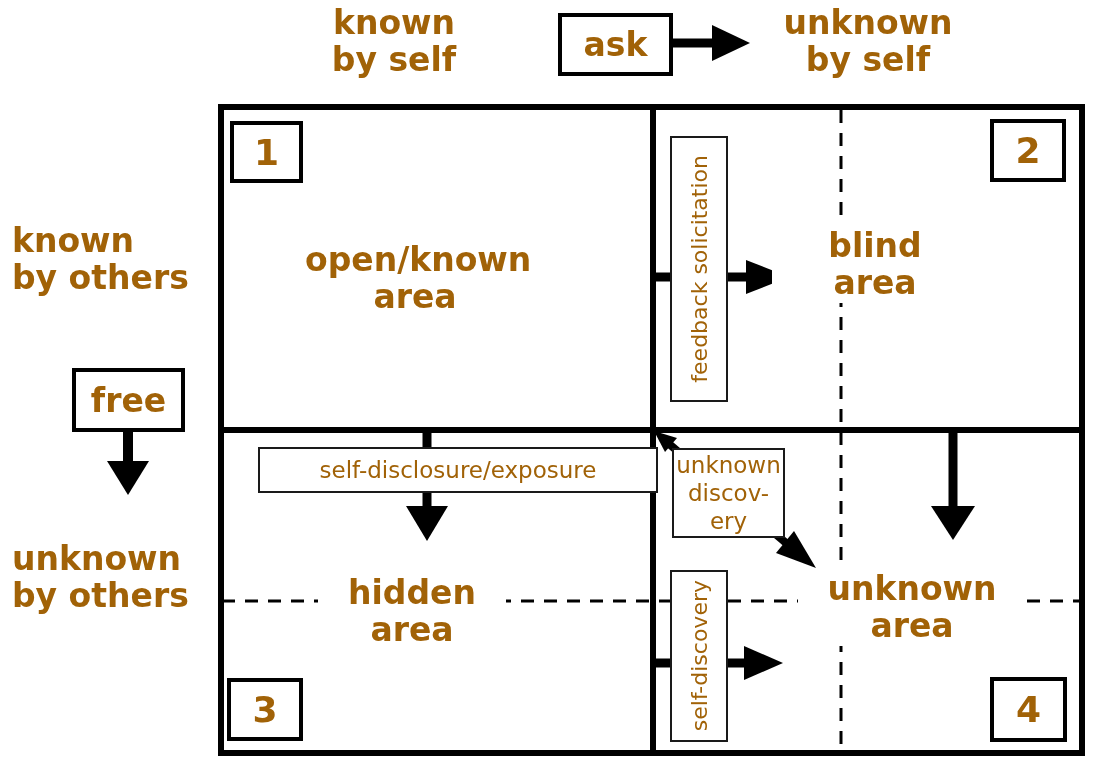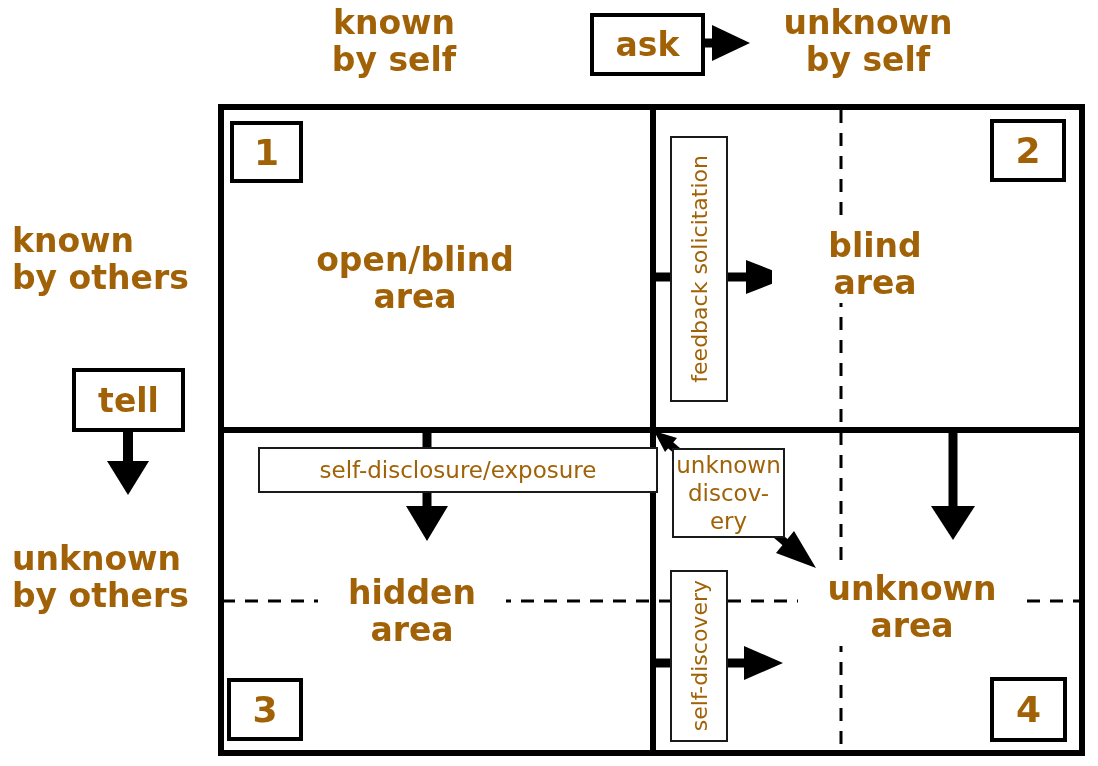--- a/index.html
+++ b/index.html
@@ -129,36 +129,36 @@
       <line x1="653" y1="104" x2="653" y2="756" stroke-width="6"></line>
       <line x1="218" y1="430" x2="1085" y2="430" stroke-width="6"></line>
     </g>
   </svg>
 
   <div class="hdr" style="left:294px; top:4px; width:200px;">
     <div>known</div>
     <div>by self</div>
   </div>
 
-  <div class="actionbox" style="left:590px; top:13px; width:115px; height:63px;justify-content:center;">
+  <div class="actionbox" style="left:558px; top:13px; width:115px; height:63px;justify-content:center;">
     <span>ask</span>
   </div>
 
   <div class="hdr" style="left:768px; top:4px; width:200px;">
     <div>unknown</div>
     <div>by self</div>
   </div>
 
   <div class="hdr hdr-left" style="left:12px; top:222px;">
     <div>known</div>
     <div>by others</div>
   </div>
 
   <div class="actionbox" style="left:72px; top:368px; width:113px; height:64px;">
-    <span>tell</span>
+    <span>free</span>
   </div>
 
   <div class="hdr hdr-left" style="left:12px; top:540px;">
     <div>unknown</div>
     <div>by others</div>
   </div>
 
   <div class="numbox" style="left:230px; top:121px; width:73px; height:62px;">
     <span>1</span>
   </div>
@@ -166,21 +166,21 @@
     <span>2</span>
   </div>
   <div class="numbox" style="left:227px; top:678px; width:76px; height:63px;">
     <span>3</span>
   </div>
   <div class="numbox" style="left:990px; top:677px; width:77px; height:65px;">
     <span>4</span>
   </div>
 
   <div class="arealabel" style="left:299px; top:239px; width:220px;">
-    <div>open/blind</div>
+    <div>open/known</div>
     <div>area</div>
   </div>
   <div class="arealabel" style="left:772px; top:225px; width:194px;">
     <div>blind</div>
     <div>area</div>
   </div>
   <div class="arealabel" style="left:318px; top:572px; width:176px;">
     <div>hidden</div>
     <div>area</div>
   </div>

